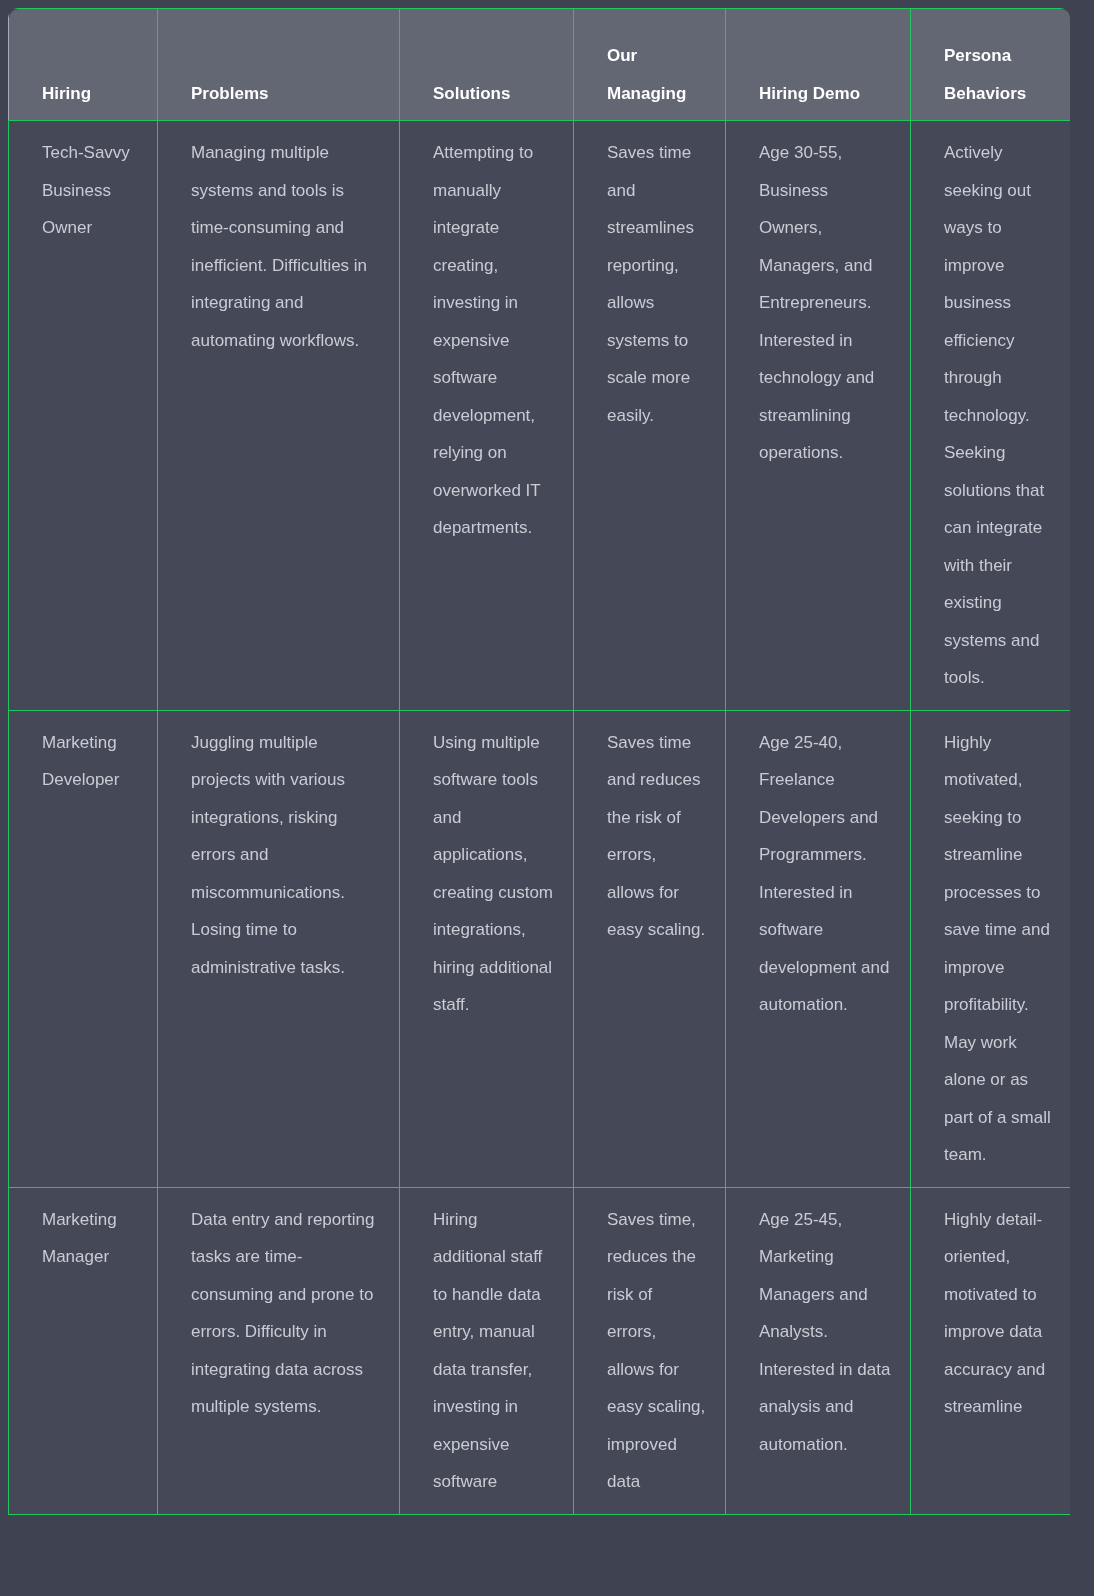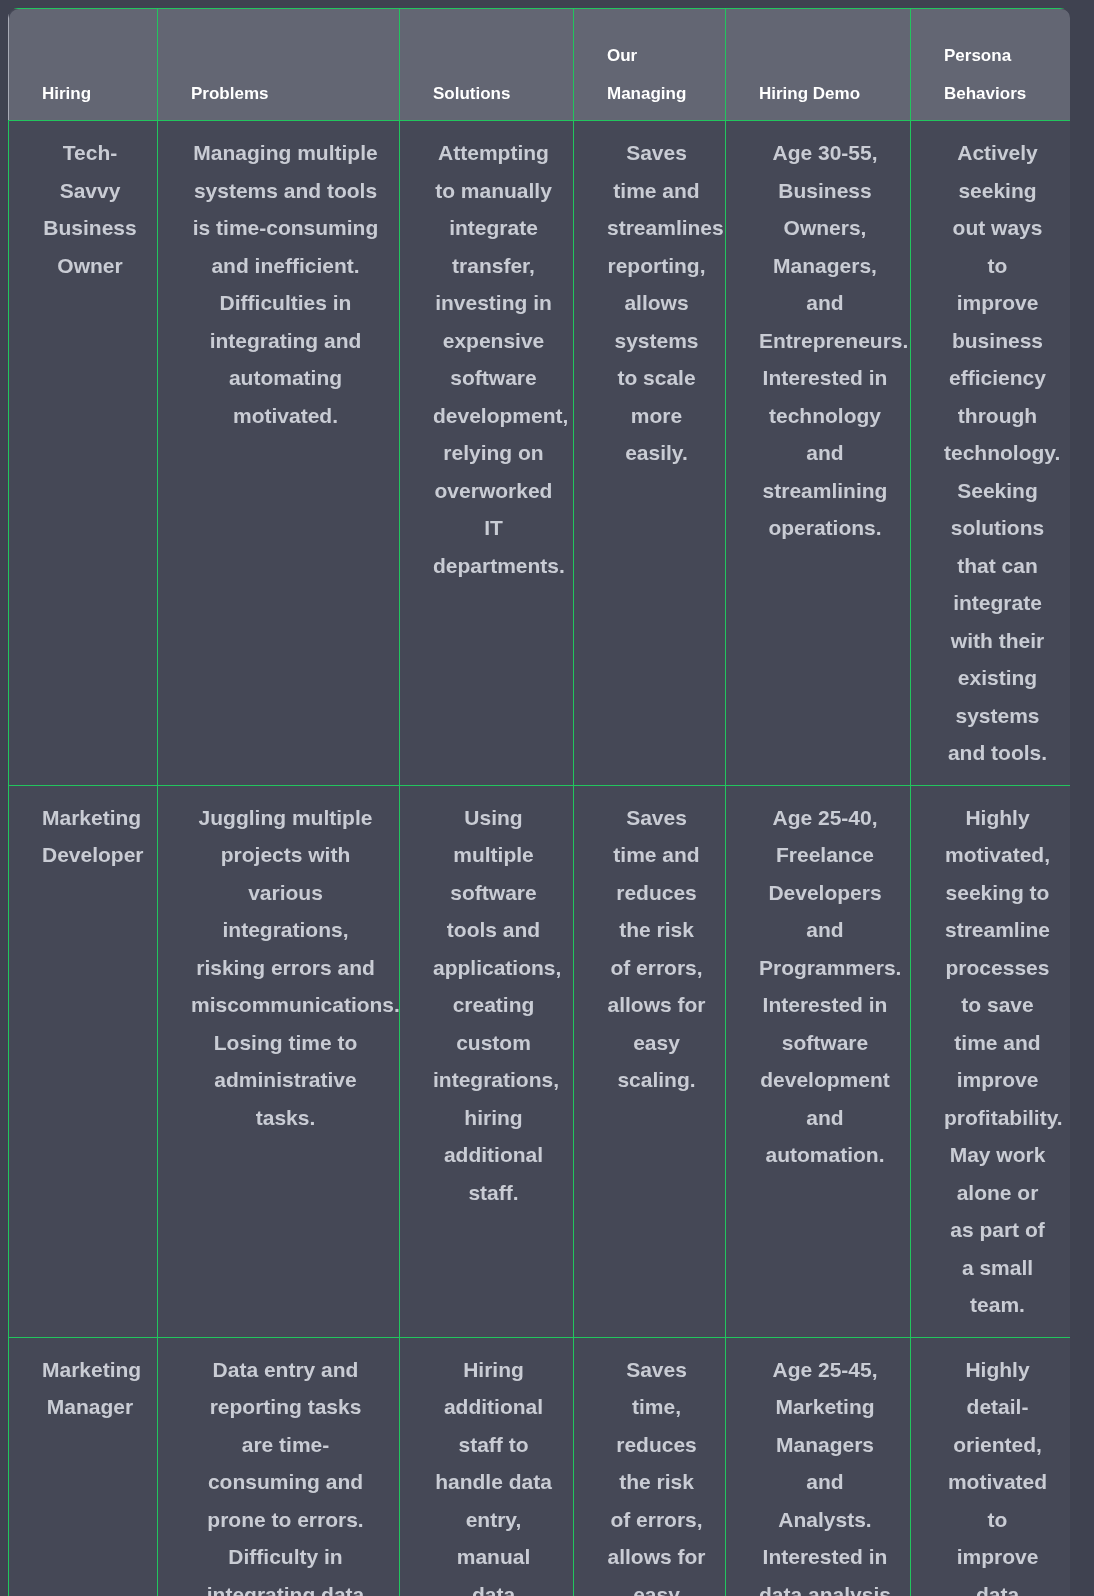--- a/index.html
+++ b/index.html
@@ -57,26 +57,25 @@
     line-height: 37.5px;
     height: 95px;
     vertical-align: bottom;
     padding-bottom: 8px;
     padding-top: 8px;
   }
 
   table.persona-table tbody td {
     background: #454856;
     color: #c9ccd4;
-    font-size: 21px;
-    font-weight: bold;
+    font-size: 17px;
+    font-weight: normal;
     line-height: 37.5px;
     padding-top: 13px;
     padding-bottom: 13px;
-    text-align: center;
   }
 
   
   col.c-persona   { width: 149px; }
   col.c-problems  { width: 242px; }
   col.c-solutions { width: 174px; }
   col.c-benefits  { width: 152px; }
   col.c-demo      { width: 185px; }
   col.c-behaviors { width: 160px; }
 
@@ -104,22 +103,22 @@
           <th>Problems</th>
           <th>Solutions</th>
           <th>Our Managing</th>
           <th>Hiring Demo</th>
           <th>Persona Behaviors</th>
         </tr>
       </thead>
       <tbody>
         <tr>
           <td>Tech-Savvy Business Owner</td>
-          <td>Managing multiple systems and tools is time-consuming and inefficient. Difficulties in integrating and automating motivated.</td>
-          <td>Attempting to manually integrate transfer, investing in expensive software development, relying on overworked IT departments.</td>
+          <td>Managing multiple systems and tools is time-consuming and inefficient. Difficulties in integrating and automating workflows.</td>
+          <td>Attempting to manually integrate creating, investing in expensive software development, relying on overworked IT departments.</td>
           <td>Saves time and streamlines reporting, allows systems to scale more easily.</td>
           <td>Age 30-55, Business Owners, Managers, and Entrepreneurs. Interested in technology and streamlining operations.</td>
           <td>Actively seeking out ways to improve business efficiency through technology. Seeking solutions that can integrate with their existing systems and tools.</td>
         </tr>
         <tr>
           <td>Marketing Developer</td>
           <td>Juggling multiple projects with various integrations, risking errors and miscommunications. Losing time to administrative tasks.</td>
           <td>Using multiple software tools and applications, creating custom integrations, hiring additional staff.</td>
           <td>Saves time and reduces the risk of errors, allows for easy scaling.</td>
           <td>Age 25-40, Freelance Developers and Programmers. Interested in software development and automation.</td>

